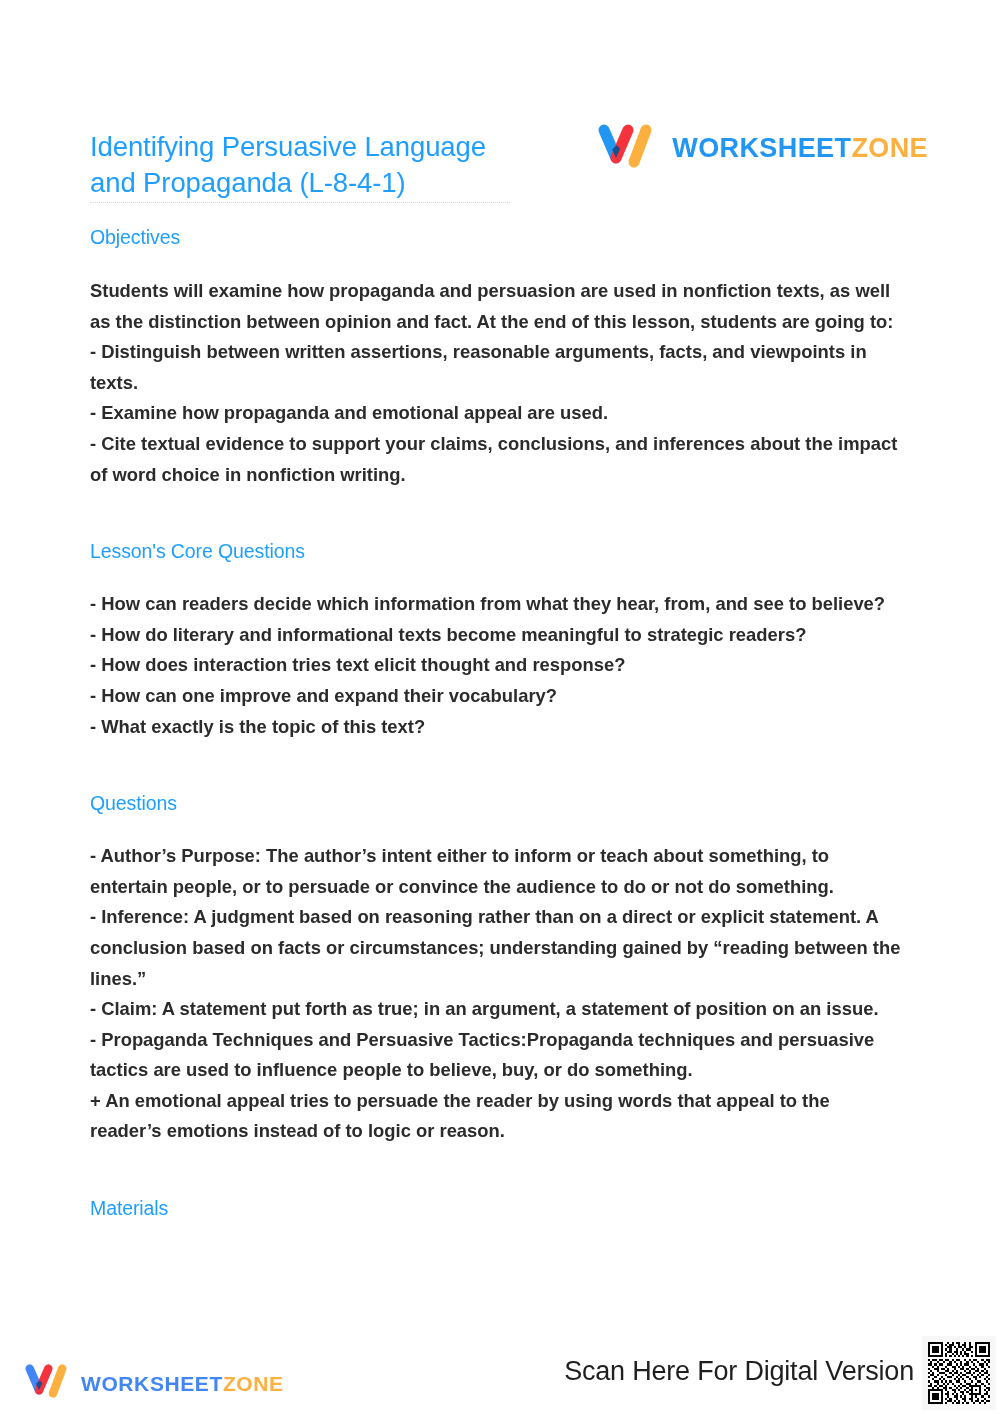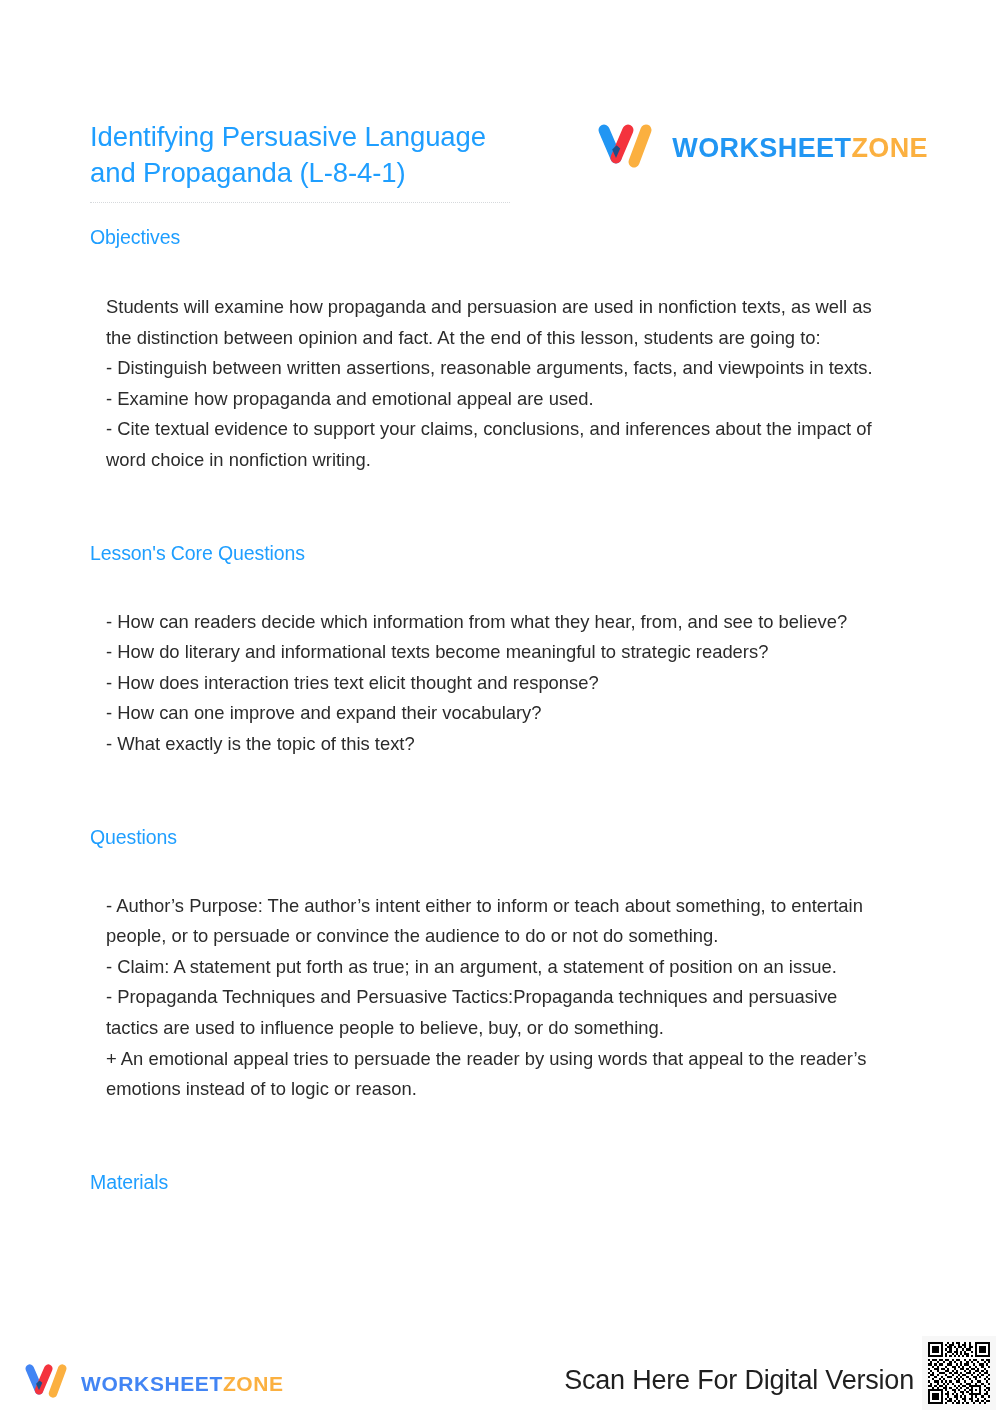--- a/index.html
+++ b/index.html
@@ -26,21 +26,21 @@
   .header {
     position: absolute;
     left: 90px;
     top: 118px;
     right: 72px;
     height: 100px;
   }
   .title-block {
     position: absolute;
     left: 0;
-    top: 1px;
+    top: 11px;
     width: 430px;
   }
   .doc-title {
     color: #1e9eff;
     font-size: 27.5px;
     line-height: 36px;
     font-weight: 400;
     letter-spacing: -0.1px;
     margin: 0;
   }
@@ -86,22 +86,22 @@
     font-size: 19.5px;
     font-weight: 400;
     line-height: 26px;
     margin: 0;
     letter-spacing: -0.1px;
   }
   .section-body {
     color: #2b2b2b;
     font-size: 18.4px;
     line-height: 30.6px;
-    margin: 16px;
-    font-weight: 400;
+    margin: 0;
+    font-weight: 700;
   }
   .section-body .ln { display: block; }
 
   .gap-after-objectives-head { height: 26px; }
   .gap-block-lg { height: 48px; }
   .gap-head-body { height: 25px; }
 
   
   .footer {
     position: absolute;
@@ -124,21 +124,21 @@
     letter-spacing: 0.6px;
     line-height: 1;
     white-space: nowrap;
   }
   .footer-word .w1 { color: #4285f4; }
   .footer-word .w2 { color: #fbb040; }
 
   .scan-text {
     position: absolute;
     right: 86px;
-    bottom: 20px;
+    bottom: 29px;
     font-size: 27px;
     color: #1f1f1f;
     font-weight: 400;
     line-height: 1;
     letter-spacing: -0.2px;
     white-space: nowrap;
     margin-left: 20px;
   }
   .qr-wrap {
     position: absolute;
@@ -210,20 +210,21 @@
       </p>
     </div>
 
     <div class="gap-block-lg"></div>
 
     <div class="section">
       <h2 class="section-heading">Questions</h2>
       <div class="gap-head-body"></div>
       <p class="section-body">
         <span class="ln">- Author’s Purpose: The author’s intent either to inform or teach about something, to entertain people, or to persuade or convince the audience to do or not do something.</span>
+        <span class="ln">- Inference: A judgment based on reasoning rather than on a direct or explicit statement. A conclusion based on facts or circumstances; understanding gained by “reading between the lines.”</span>
         <span class="ln">- Claim: A statement put forth as true; in an argument, a statement of position on an issue.</span>
         <span class="ln">- Propaganda Techniques and Persuasive Tactics:Propaganda techniques and persuasive tactics are used to influence people to believe, buy, or do something.</span>
         <span class="ln">+ An emotional appeal tries to persuade the reader by using words that appeal to the reader’s emotions instead of to logic or reason.</span>
       </p>
     </div>
 
     <div class="gap-block-lg"></div>
 
     <div class="section">
       <h2 class="section-heading">Materials</h2>

